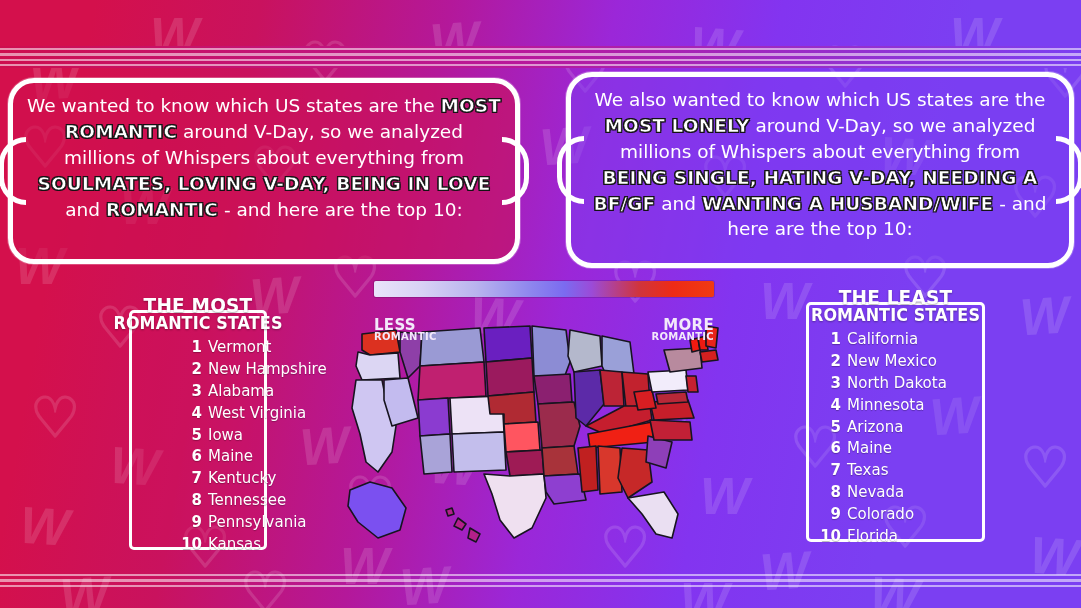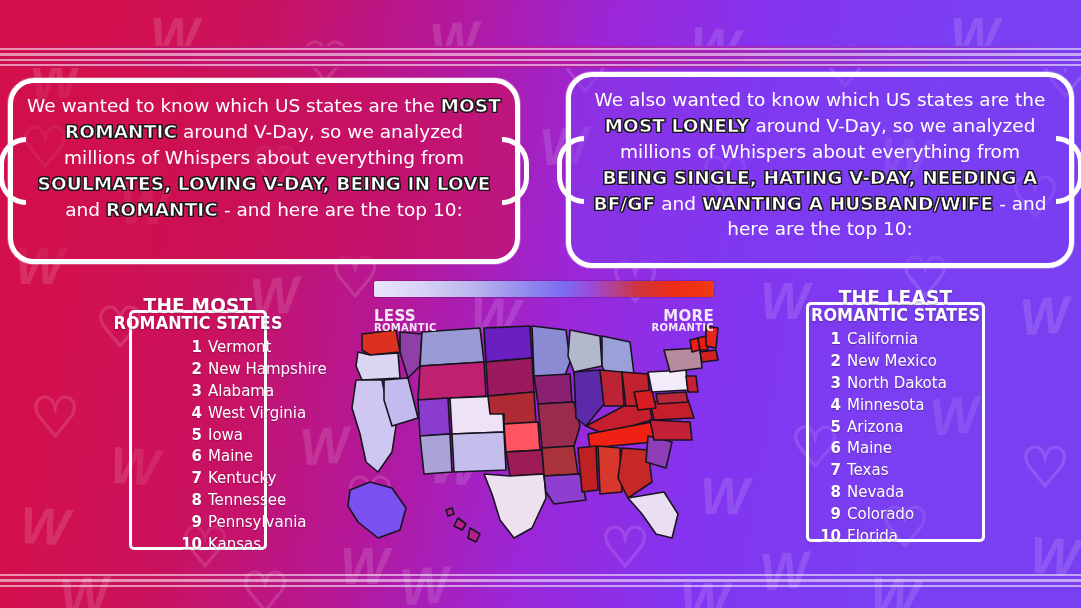--- a/index.html
+++ b/index.html
@@ -118,21 +118,21 @@
   #legend { position:absolute; left:374px; top:281px; width:340px; z-index:7; }
   #legend-bar {
     height:16px; width:100%;
     border-radius:2px;
     background:linear-gradient(90deg,
       #E9E4FA 0%, #D8D2F5 14%, #B9B4EE 30%,
       #8E86EE 46%, #7B6BF0 56%, #9B4BD8 64%,
       #D0343C 78%, #EE2B16 88%, #F03A12 100%);
     box-shadow:0 0 0 1px rgba(0,0,0,.15);
   }
-  .legend-lab { position:absolute; top:27px; color:#F3E9FB; line-height:1.02; }
+  .legend-lab { position:absolute; top:36px; color:#F3E9FB; line-height:1.02; }
   .legend-lab .big { font-family:"DejaVu Sans", sans-serif; font-weight:700; font-size:15px; letter-spacing:.3px; }
   .legend-lab .small { font-family:"DejaVu Sans", sans-serif; font-weight:700; font-size:10px; letter-spacing:.3px; display:block; margin-top:-1px; }
   #legend-less { left:0; text-align:left; }
   #legend-more { right:0; text-align:right; }
 
   
   #map { position:absolute; left:334px; top:322px; width:392px; height:232px; z-index:5; }
   #map svg { width:100%; height:100%; display:block; }
 
   

